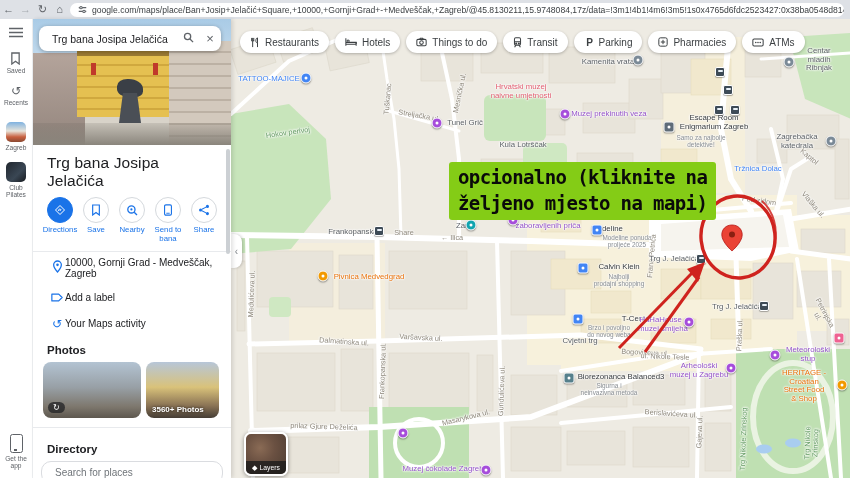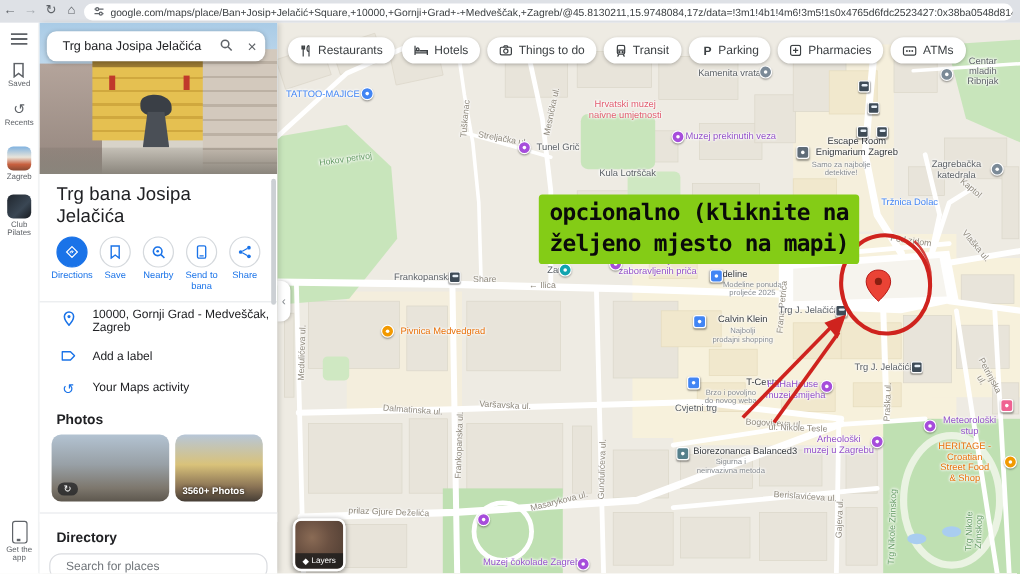--- a/index.html
+++ b/index.html
@@ -51,21 +51,21 @@
 
   .title{font-size:15.5px;color:#202124;margin:9px 14px 7px;letter-spacing:.1px;}
   .actions{display:flex;justify-content:space-between;padding:0 10px;margin-bottom:7px;}
   .action{display:flex;flex-direction:column;align-items:center;width:34px;cursor:pointer;}
   .acircle{width:24px;height:24px;border-radius:50%;border:1px solid #d5d9dd;display:flex;align-items:center;justify-content:center;}
   .acircle.filled{background:#1a73e8;border-color:#1a73e8;}
   .alabel{font-size:7.8px;color:#1a73e8;margin-top:3px;text-align:center;line-height:1.15;}
   .divider{height:1px;background:#e8eaed;margin:0;}
   .inforow{display:flex;align-items:center;padding:5px 0 5px 16px;cursor:pointer;}
   .infoicon{width:16px;text-align:center;flex:none;color:#1a73e8;}
-  .infotext{font-size:10px;color:#202124;margin-left:12px;}
+  .infotext{font-size:10px;color:#202124;}
   .sectionhead{font-size:11.5px;font-weight:bold;color:#202124;margin:8px 14px 6px;}
   .thumbs{display:flex;gap:5px;padding:0 10px;}
   .photothumb{height:56px;border-radius:8px;position:relative;overflow:hidden;cursor:pointer;}
   .pt1{width:98px;background:linear-gradient(180deg,#b3c3d2 0%,#98a0a6 45%,#7d776d 80%,#5d574e 100%);}
   .pt2{width:73px;background:linear-gradient(180deg,#b7c6d8 0%,#d9c27a 45%,#8a7355 78%,#453d35 100%);}
   .badge360{position:absolute;left:5px;bottom:5px;background:rgba(32,33,36,.75);color:#fff;font-size:8px;
     border-radius:8px;padding:1px 5px;}
   .photocount{position:absolute;left:6px;bottom:4px;color:#fff;font-size:8px;font-weight:bold;text-shadow:0 0 3px rgba(0,0,0,.8);}
   .gapbar{height:7px;background:#fff;border-top:1px solid #e8eaed;margin-top:9px;}
   .dirsearch{margin:2px 8px 8px;height:21px;border:1px solid #dadce0;border-radius:10px;display:flex;align-items:center;}

